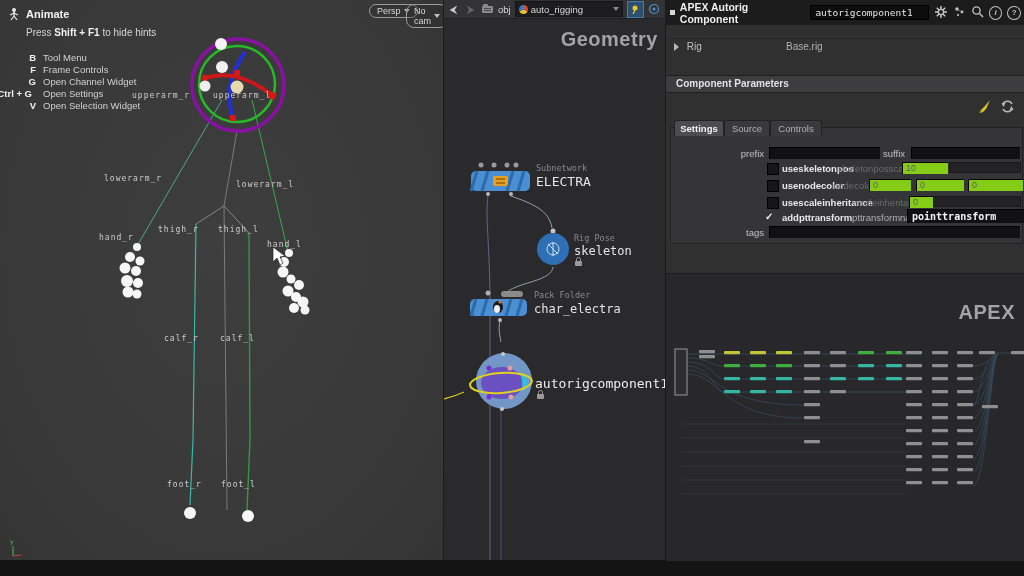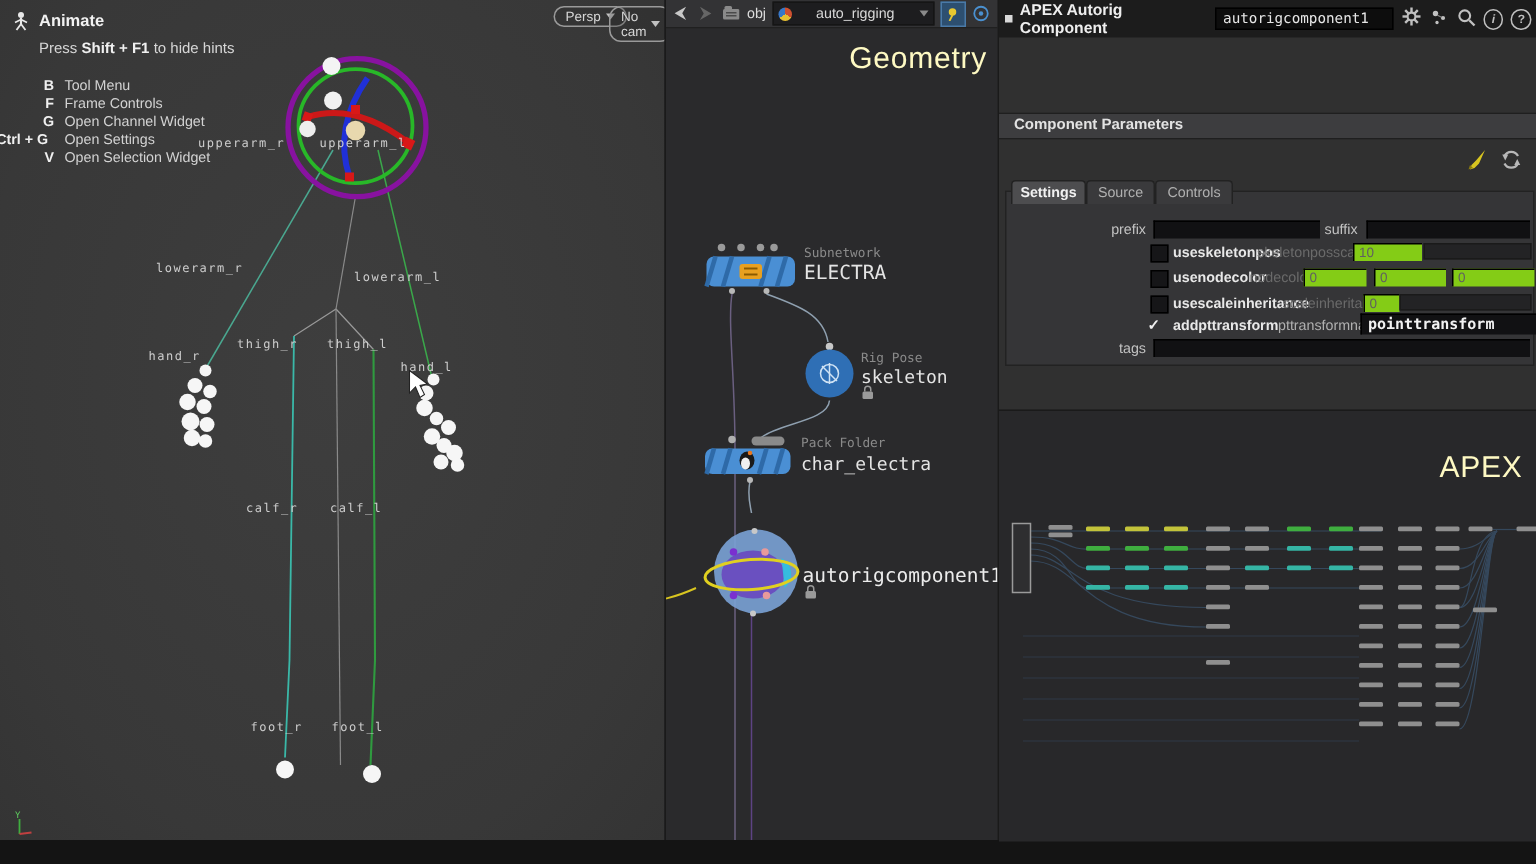--- a/index.html
+++ b/index.html
@@ -17,21 +17,21 @@
          border-right:3px solid transparent;border-top:4px solid #c0c0c0;}
   .hintkey{font-weight:bold;color:#f0f0f0;}
   .hintrow{position:absolute;left:0;width:200px;font-size:9.5px;color:#d2d2d2;}
   .hintrow .k{position:absolute;left:0;width:36px;text-align:right;}
   .hintrow .l{position:absolute;left:43px;}
   
   #netpane{left:443px;top:0;width:222px;height:560px;background:#2a2a2c;border-left:1px solid #1a1a1a;}
   #nettoolbar{left:0;top:0;width:222px;height:19px;background:#333335;border-bottom:1px solid #202020;
     display:flex;align-items:center;gap:4px;padding:0 3px;box-sizing:border-box;}
   .tbico{width:13px;height:13px;display:inline-flex;align-items:center;justify-content:center;}
-  .watermark{font-weight:normal;font-size:20px;color:#fef9c3;letter-spacing:.5px;}
+  .watermark{font-weight:bold;font-size:20px;color:#a3a3a3;letter-spacing:.5px;}
   .pathfield{display:flex;align-items:center;background:#1d1d1f;border:1px solid #151515;height:14px;
     padding:0 3px;gap:3px;color:#d8d8d8;font-size:9.5px;}
   
   #inspector{left:665px;top:0;width:359px;height:560px;background:#303030;border-left:1px solid #1a1a1a;}
   #insheader{left:0;top:0;width:359px;height:25px;background:#1c1c1c;display:flex;align-items:center;
     gap:5px;padding:12px 4px;box-sizing:border-box;}
   .namefield{background:#0d0d0d;border:1px solid #000;color:#e6e6e6;height:13px;line-height:13px;
     padding:0 4px;font-size:9.5px;}
   .grprow{position:absolute;left:0;width:359px;height:15px;line-height:15px;}
   .tri{display:inline-block;width:0;height:0;border-top:4px solid transparent;border-bottom:4px solid transparent;
@@ -287,21 +287,21 @@
         <svg width="11" height="10">
             <rect x="0" y="2" width="11" height="7" rx="1" fill="#8a8a8a"></rect>
             <rect x="1" y="0" width="5" height="3" rx="1" fill="#8a8a8a"></rect>
             <line x1="2" y1="4.5" x2="9" y2="4.5" stroke="#4a4a4a" stroke-width="1"></line>
             <line x1="2" y1="6.5" x2="9" y2="6.5" stroke="#4a4a4a" stroke-width="1"></line>
           </svg>
       </span>
       <span style="color:#dcdcdc;font-size:9.5px;">obj</span>
       <span class="pathfield" style="width:100px;">
         <span style="width:9px;height:9px;border-radius:50%;background:conic-gradient(#d05030 0 33%,#e8c030 33% 66%,#3878c8 66% 100%);"></span>
-        <span style="flex:1;text-align:center;">auto_rigging</span>
+        <span style="flex:1;">auto_rigging</span>
         <span class="caret" style="border-top-color:#8a8a8a;"></span>
       </span>
       <span class="tbico" style="background:#2d4f70;border:1px solid #4a7aa8;width:15px;height:15px;">
         <svg width="9" height="9">
             <circle cx="4" cy="3" r="2.5" fill="#e8c830"></circle>
             <line x1="4" y1="5" x2="2" y2="9" stroke="#e8c830" stroke-width="1.2"></line>
           </svg>
       </span>
       <span class="tbico">
         <svg width="12" height="12">
@@ -340,20 +340,25 @@
       <span>
         <svg width="13" height="13">
             <circle cx="5.5" cy="5.5" r="3.6" stroke="#c0c0c0" stroke-width="1.4" fill="none"></circle>
             <line x1="8.5" y1="8.5" x2="12" y2="12" stroke="#c0c0c0" stroke-width="1.6"></line>
           </svg>
       </span>
       <span style="width:12px;height:12px;border:1.3px solid #c0c0c0;border-radius:50%;display:inline-flex;align-items:center;justify-content:center;font-size:8px;color:#c0c0c0;font-style:italic;font-weight:bold;">i</span>
       <span style="width:12px;height:12px;border:1.3px solid #c0c0c0;border-radius:50%;display:inline-flex;align-items:center;justify-content:center;font-size:8px;color:#c0c0c0;font-weight:bold;">?</span>
     </div>
 
+    <div class="grprow" style="top:38px;border-top:1px solid #282828;">
+      <span class="tri"></span>
+      <span style="color:#c2c2c2;">Rig</span>
+      <span class="abs" style="left:120px;color:#b2b2b2;">Base.rig</span>
+    </div>
 
     <div class="abs secbar" style="left:0;top:75px;width:359px;height:16px;font-size:10px;">Component Parameters</div>
 
     <span class="abs" style="left:310px;top:99px;">
       <svg width="16" height="15">
           <path d="M14,1 L8,8 L5,11 L4,14 L7,13 L10,10 Z" fill="#d8c520"></path>
           <path d="M4,11 L3,14 L6,13 Z" fill="#8a7a10"></path>
         </svg>
     </span>
     <span class="abs" style="left:334px;top:99px;">

